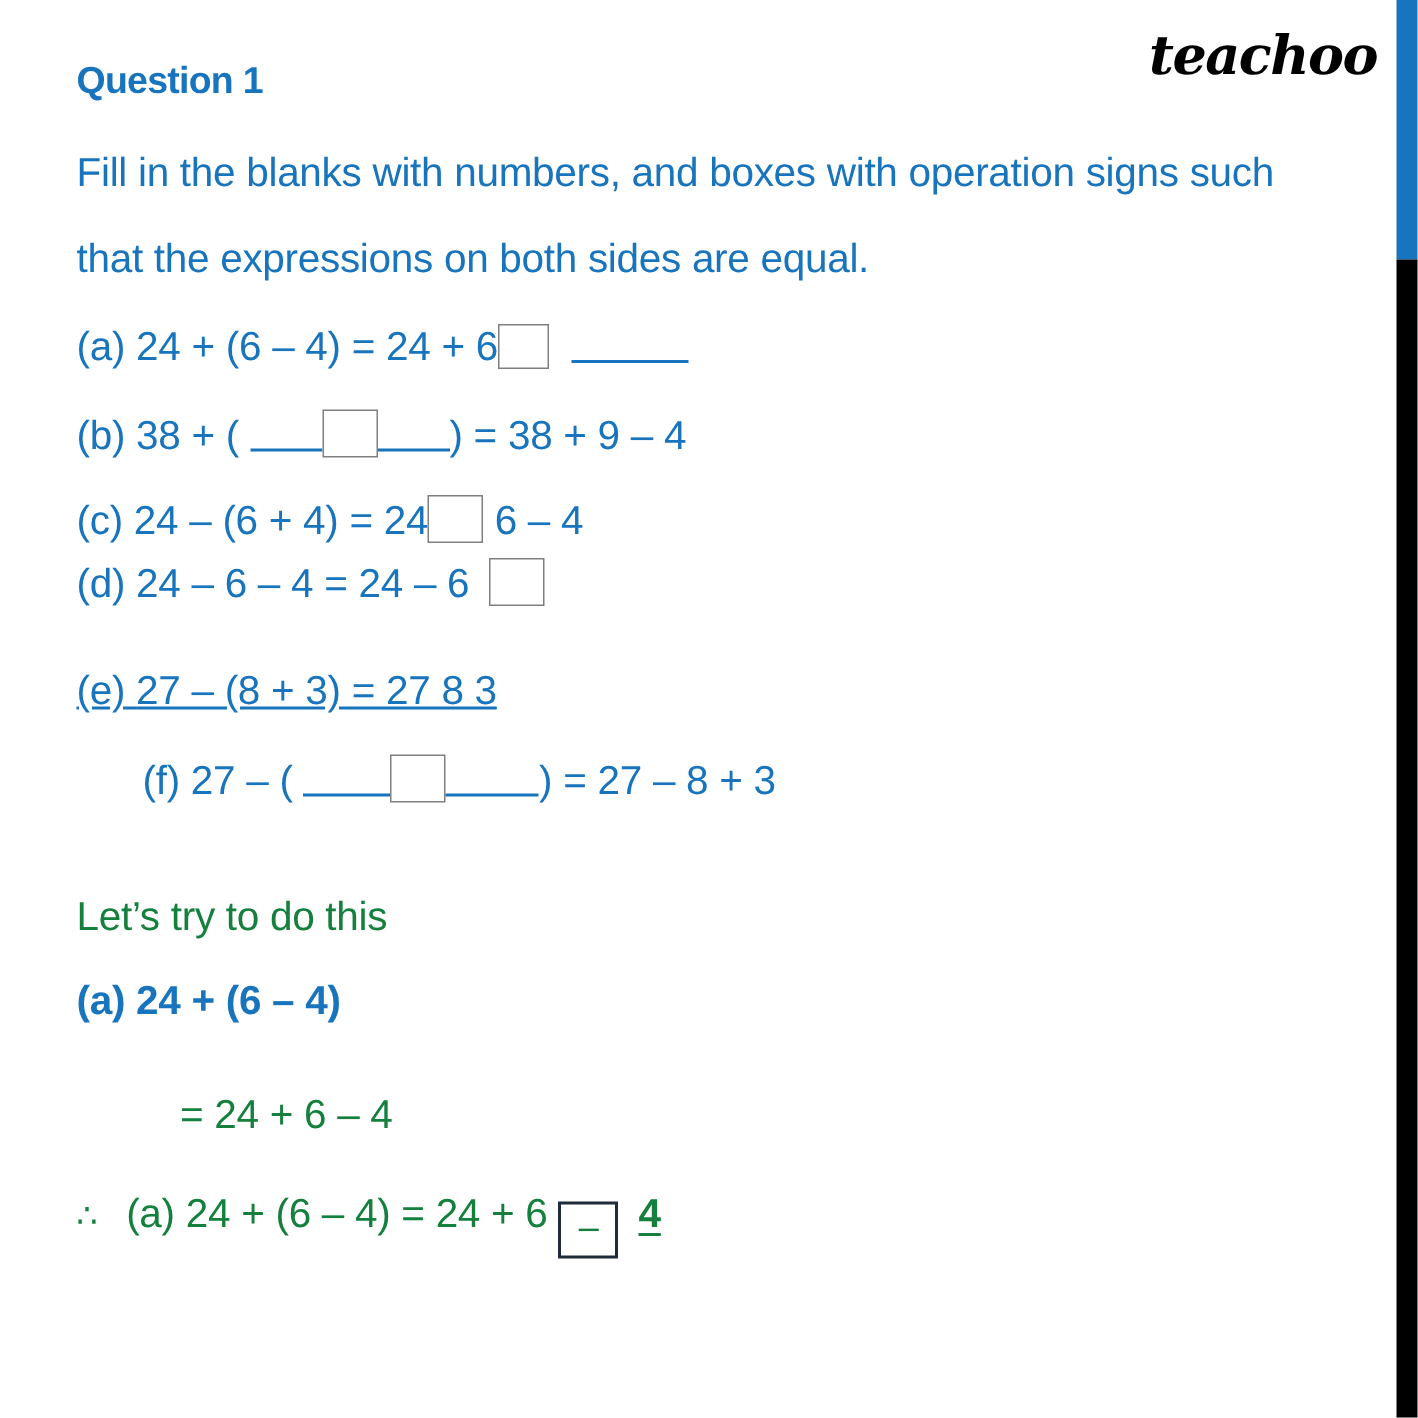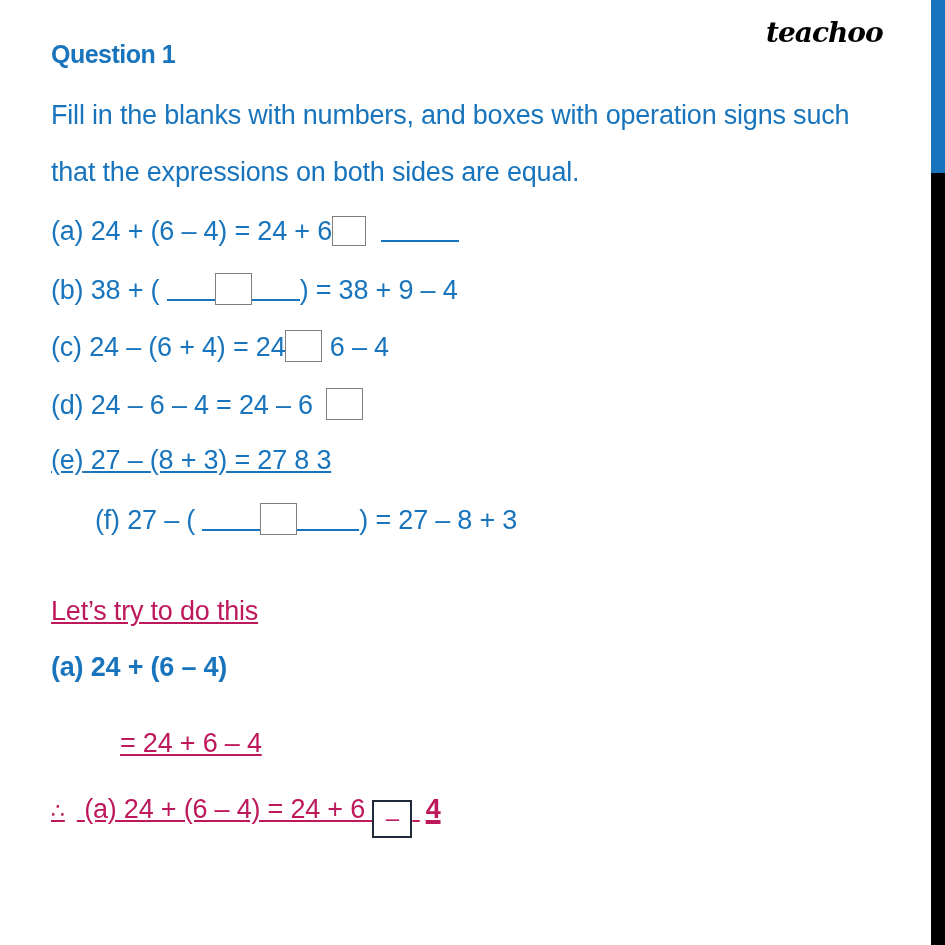--- a/index.html
+++ b/index.html
@@ -3,24 +3,24 @@
   <meta charset="utf-8">
   <style>
     html, body { margin:0; padding:0; }
     body {
       width:945px; height:945px; position:relative; overflow:hidden;
       background:#ffffff;
       font-family: "Liberation Sans", "DejaVu Sans", sans-serif;
     }
     .abs { position:absolute; white-space:nowrap; }
     .blue { color:#1874bc; }
-    .black { color:#be185d;text-decoration:underline; }
+    .black { color:#15803d; }
     .title { left:51px; top:40px; font-size:25px; font-weight:bold; letter-spacing:-0.5px; }
     .logo {
-      left:766px; top:16px; font-size:28px; font-weight:bold; font-style:italic;
+      left:766px; top:16px; font-size:36px; font-weight:bold; font-style:italic;
       font-family: "DejaVu Serif", serif; letter-spacing:-1px; color:#000;
     }
     .line { left:51px; font-size:27px; letter-spacing:-0.2px; }
     .box {
       display:inline-block; width:34px; height:30px; border:1.5px solid #7f7f7f;
       vertical-align:-6px; box-sizing:border-box; background:#fff;
     }
     .blank { display:inline-block; border-bottom:2px solid #1874bc; height:22px; vertical-align:-2px; }
     .ansbox {
       display:inline-block; width:40px; height:38px; border:2px solid #1f2a3a;
@@ -52,21 +52,21 @@
   <span>38 + (</span>
   <span class="blank" style="width:48px;"></span><span class="box" style="width:37px;height:32px;"></span><span class="blank" style="width:48px;"></span><span>) = 38 + 9 – 4</span>
 </div>
 
 <div class="abs line blue" style="top:330px;">
   <span>(c)</span>
   <span>24 – (6 + 4) = 24</span><span class="box" style="width:37px;height:32px;"></span>
   <span>6 – 4</span>
 </div>
 
-<div class="abs line blue" style="top:388px;">
+<div class="abs line blue" style="top:372px;">
   <span>(d)</span>
   <span>24 – 6 – 4 = 24 – 6</span>
   <span class="box" style="width:37px;height:32px;margin-left:6px;"></span>
 </div>
 
 <div class="abs line blue" style="top:445px;text-decoration:underline;">
   <span>(e)</span>
   <span>27 – (8 + 3) = 27 8 3</span>
 </div>
 

